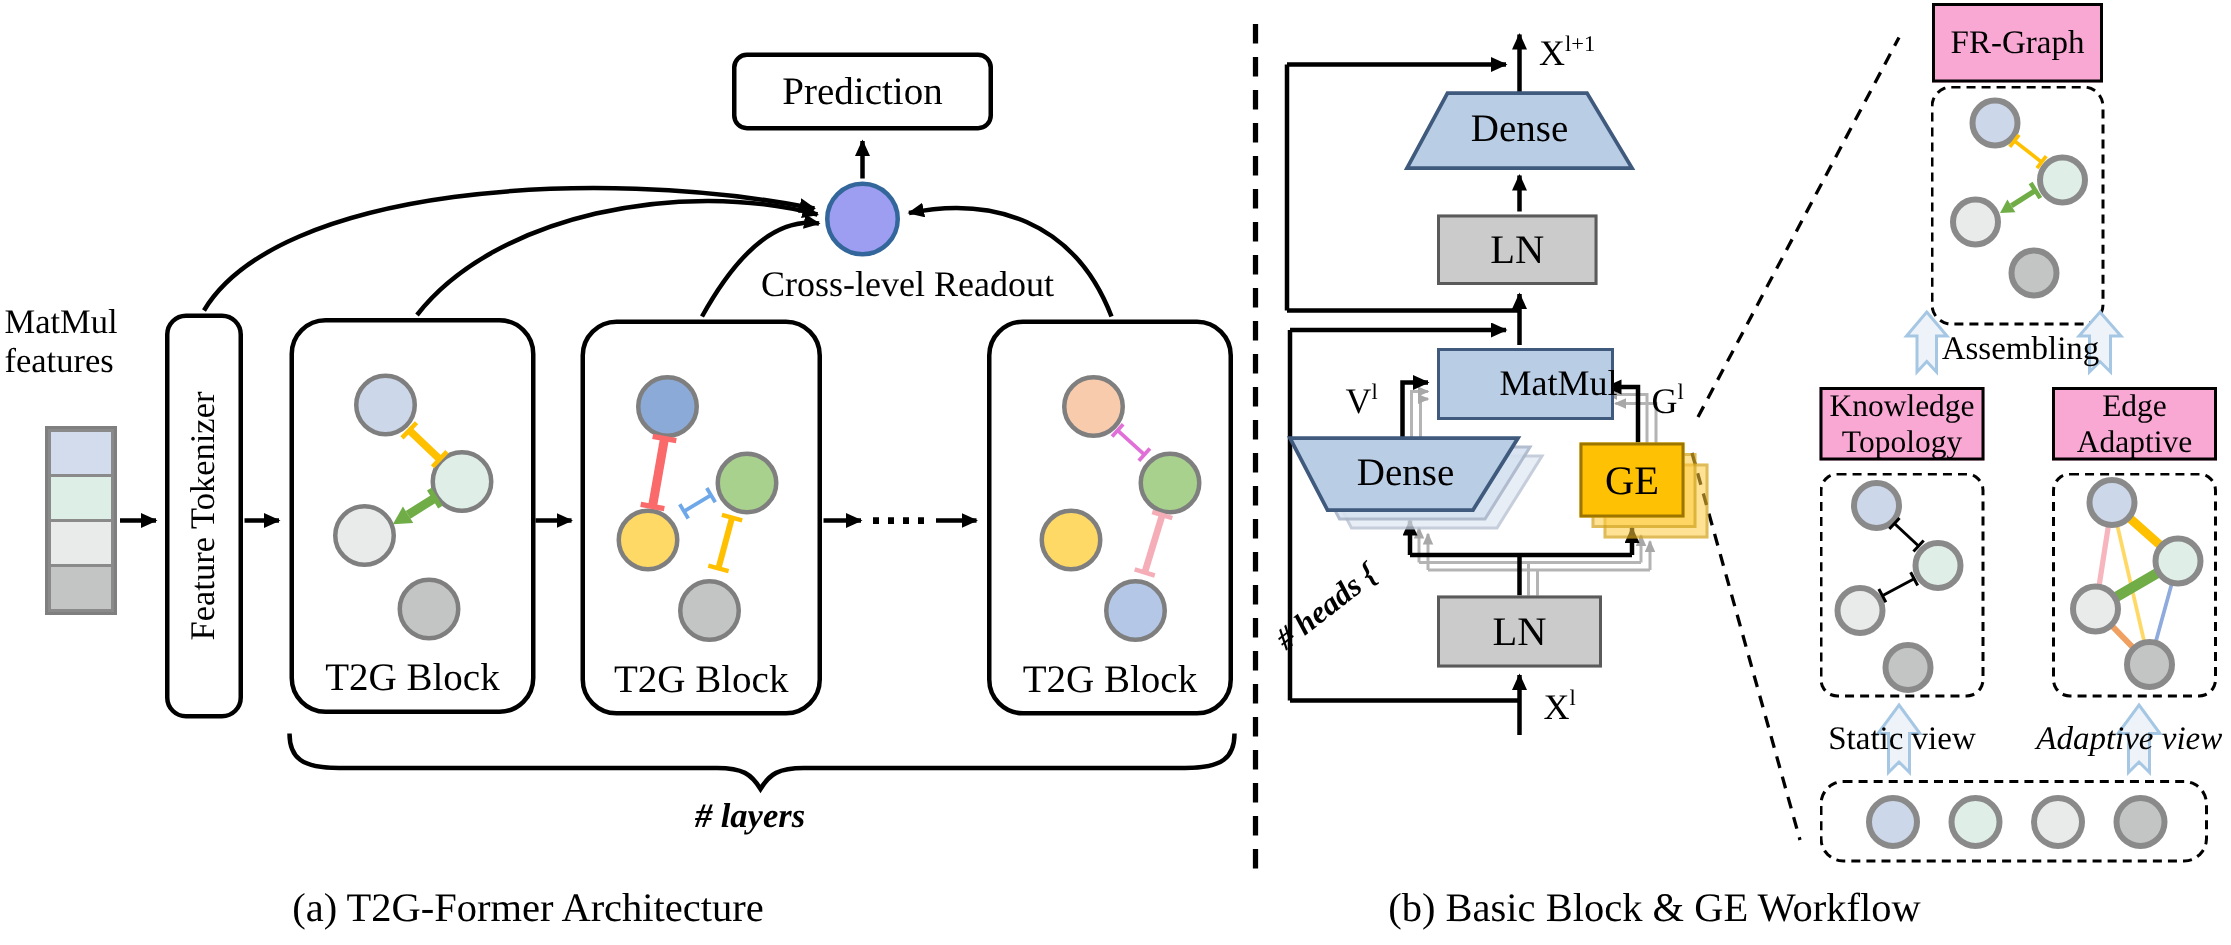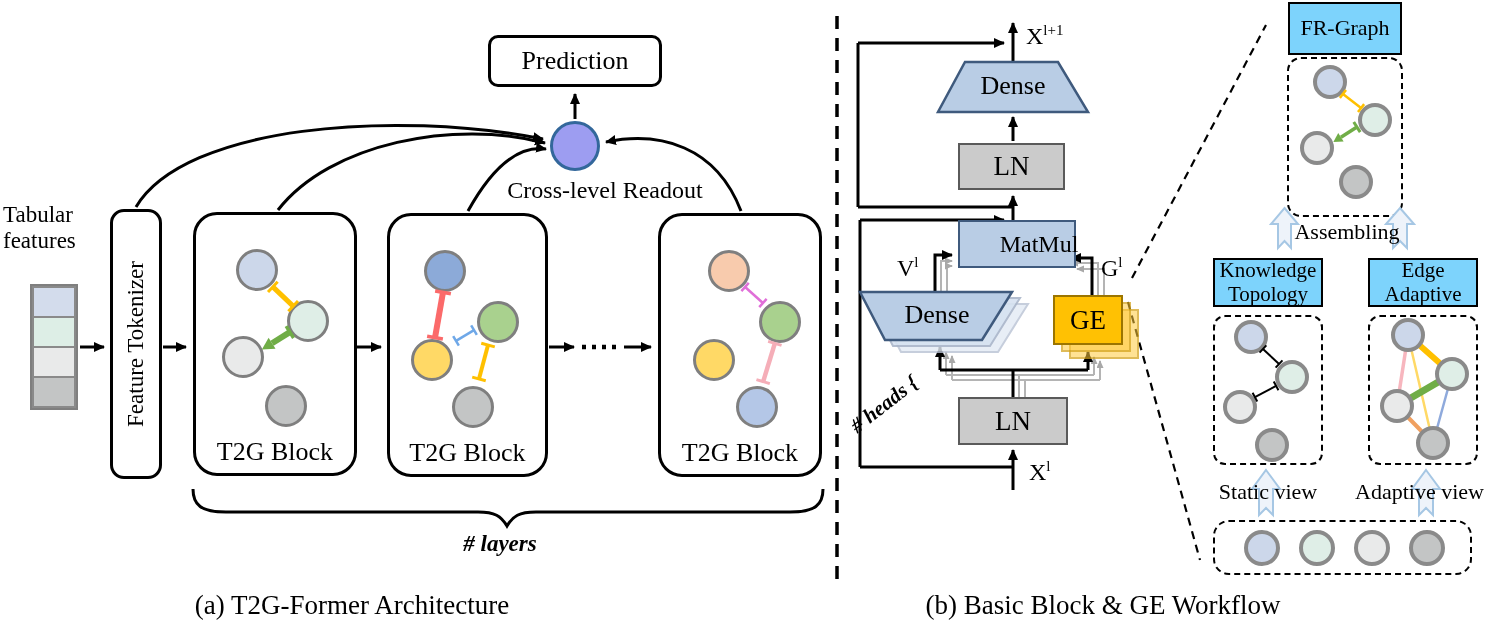--- a/index.html
+++ b/index.html
@@ -28,21 +28,21 @@
   
   .ln-box{background:#cbcbcb;border:2.5px solid #5a5a5a;display:flex;align-items:center;justify-content:center;font-size:27px;}
   .mm-box{background:#b9cde5;border:2.5px solid #3f5a7d;display:flex;align-items:center;justify-content:center;font-size:24px;}
   .ge-box{background:#ffc103;border:2px solid #9c7500;display:flex;align-items:center;justify-content:center;font-size:27px;}
   .ge-shadow{background:rgba(255,203,61,.55);border:2px solid rgba(176,130,0,.4);}
   .mathlabel{font-size:24px;white-space:nowrap;}
   .mathlabel sup{font-size:15px;}
   .poly-label{text-align:center;font-size:26px;}
   .heads-label{font-size:21px;font-weight:bold;font-style:italic;transform:rotate(-38deg);white-space:nowrap;}
   
-  .tag-box{border:2.5px solid #000;background:#7dd3fc;display:flex;flex-direction:column;align-items:center;justify-content:center;font-size:21px;line-height:1.12;text-align:center;}
+  .tag-box{border:2.5px solid #000;background:#f9a8d4;display:flex;flex-direction:column;align-items:center;justify-content:center;font-size:21px;line-height:1.12;text-align:center;}
   .dash-box{border:2.2px dashed #000;border-radius:14px;background:transparent;}
   .small-caption{font-size:22px;text-align:center;white-space:nowrap;}
   .fig-caption{font-size:27px;text-align:center;white-space:nowrap;}
   .plain-label{font-size:23px;line-height:1.15;}
 </style>
 </head>
 <body>
 
 <div class="stage">
 
@@ -123,21 +123,21 @@
     <g stroke-linecap="round">
       <line x1="1408" y1="335" x2="1397" y2="406" stroke="#f7b6be" stroke-width="3.5"></line>
       <line x1="1408" y1="335" x2="1433" y2="443" stroke="#ffd966" stroke-width="2.5"></line>
       <line x1="1452" y1="374" x2="1433" y2="443" stroke="#8faadc" stroke-width="2.5"></line>
       <line x1="1397" y1="406" x2="1433" y2="443" stroke="#f0a060" stroke-width="4"></line>
       <line x1="1408" y1="335" x2="1452" y2="374" stroke="#ffc000" stroke-width="6"></line>
       <line x1="1452" y1="374" x2="1397" y2="406" stroke="#70ad47" stroke-width="7"></line>
     </g>
   </svg>
 
-  <div class="abs z4 plain-label" style="left:3px;top:202px;width:105px;">Tabular features</div>
+  <div class="abs z4 plain-label" style="left:3px;top:202px;width:105px;">MatMul features</div>
   <div class="abs z2 cellstack" style="left:30px;top:284px;width:48px;">
     <div class="cell c1"></div>
     <div class="cell c2"></div>
     <div class="cell c3"></div>
     <div class="cell c4"></div>
   </div>
 
   <div class="abs z2 tokenizer" style="left:110px;top:209px;width:52px;height:270px;">
     <span>Feature Tokenizer</span>
   </div>
@@ -176,21 +176,21 @@
   <div class="abs z4" style="left:400px;top:531px;width:200px;text-align:center;font-size:23px;font-weight:bold;font-style:italic;"># layers</div>
   <div class="abs z4 fig-caption" style="left:150px;top:590px;width:404px;">(a) T2G-Former Architecture</div>
 
   <div class="abs z4 mathlabel" style="left:1026px;top:22px;">
     <span>X</span><sup>l+1</sup>
   </div>
   <div class="abs z4 poly-label" style="left:953px;top:71px;width:120px;">Dense</div>
   <div class="abs z2 ln-box" style="left:958px;top:143px;width:107px;height:47px;">
     <span>LN</span>
   </div>
-  <div class="abs z2 mm-box" style="left:958px;top:220px;width:118px;height:48px;padding-left:44px;">
+  <div class="abs z2 mm-box" style="left:958px;top:232px;width:118px;height:48px;padding-left:44px;">
     <span>MatMul</span>
   </div>
   <div class="abs z4 mathlabel" style="left:897px;top:254px;">
     <span>V</span><sup>l</sup>
   </div>
   <div class="abs z4 mathlabel" style="left:1101px;top:254px;text-align:center;">
     <span>G</span><sup>l</sup>
   </div>
   <div class="abs z4 poly-label" style="left:878px;top:300px;width:118px;">Dense</div>
 
@@ -234,21 +234,21 @@
     <span>Edge</span>
     <span>Adaptive</span>
   </div>
   <div class="abs z2 dash-box" style="left:1368px;top:315px;width:110px;height:150px;border-radius:12px;"></div>
   <div class="node sm n-lblue z2" style="left:1391px;top:318px;width:34px;height:34px;"></div>
   <div class="node sm n-mint  z2" style="left:1435px;top:357px;width:34px;height:34px;"></div>
   <div class="node sm n-lgray z2" style="left:1380px;top:389px;width:34px;height:34px;"></div>
   <div class="node sm n-gray  z2" style="left:1416px;top:426px;width:34px;height:34px;"></div>
 
   <div class="abs z4 small-caption" style="left:1208px;top:479px;width:120px;">Static view</div>
-  <div class="abs z4 small-caption" style="left:1352px;top:479px;width:135px;">Adaptive view</div>
+  <div class="abs z4 small-caption" style="left:1352px;top:479px;width:135px;font-style:italic;">Adaptive view</div>
 
   <div class="abs z2 dash-box" style="left:1213px;top:520px;width:259px;height:55px;border-radius:16px;"></div>
   <div class="node sm n-lblue z2" style="left:1244px;top:530px;width:36px;height:36px;"></div>
   <div class="node sm n-mint  z2" style="left:1299px;top:530px;width:36px;height:36px;"></div>
   <div class="node sm n-lgray z2" style="left:1354px;top:530px;width:36px;height:36px;"></div>
   <div class="node sm n-gray  z2" style="left:1409px;top:530px;width:36px;height:36px;"></div>
 
   <svg class="layer z3" width="1487" height="630" viewBox="0 0 1487 630" style="pointer-events:none;">
 
     <g transform="translate(283,296.5) rotate(43.5)" stroke="#ffc000">

